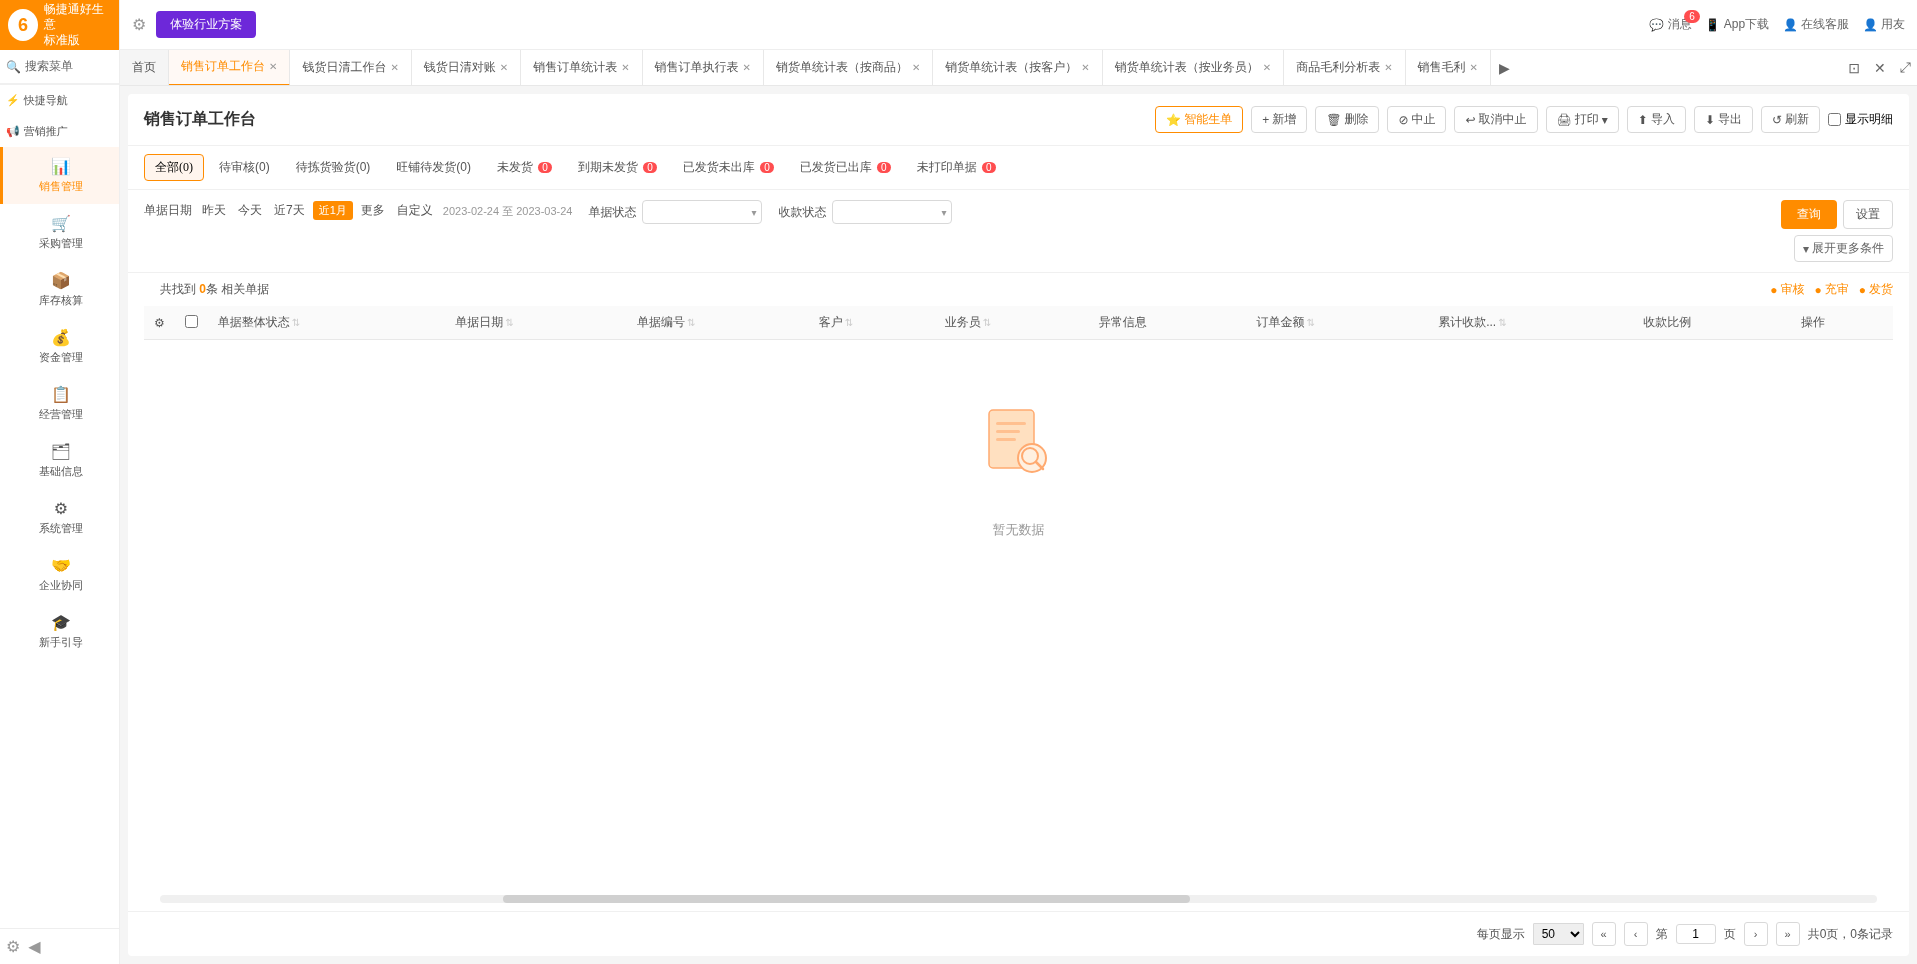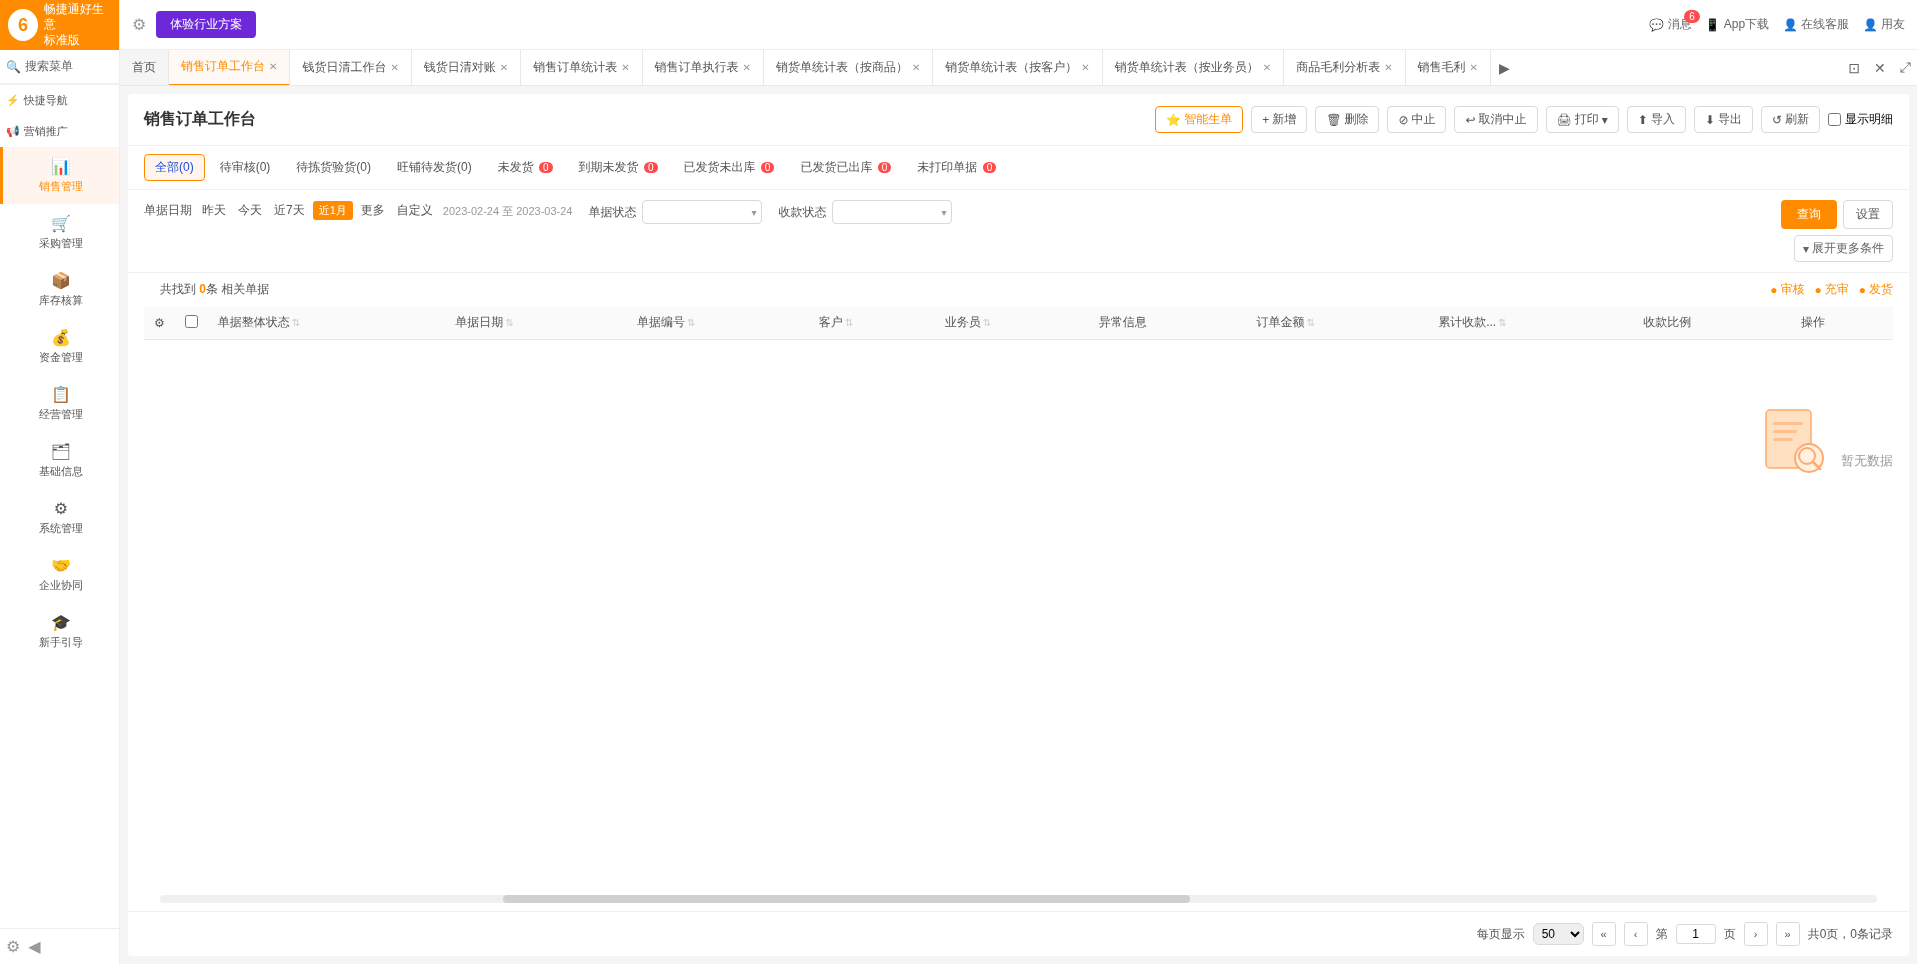--- a/index.html
+++ b/index.html
@@ -50,21 +50,21 @@
     
     .page-header { display: flex; align-items: center; padding: 12px 16px; border-bottom: 1px solid #f0f0f0; }
     .page-title { font-size: 16px; font-weight: bold; color: #333; flex: 1; }
     .header-actions { display: flex; align-items: center; gap: 8px; }
     .btn-smart { background: #fff; border: 1px solid #ff8c00; color: #ff8c00; padding: 4px 10px; border-radius: 4px; cursor: pointer; font-size: 12px; display: flex; align-items: center; gap: 3px; }
     .btn-action { background: #fff; border: 1px solid #d9d9d9; color: #555; padding: 4px 10px; border-radius: 4px; cursor: pointer; font-size: 12px; display: flex; align-items: center; gap: 3px; }
 
     
     .sub-tabs { display: flex; align-items: center; padding: 8px 16px; border-bottom: 1px solid #f0f0f0; gap: 4px; flex-wrap: wrap; }
     .sub-tab { padding: 4px 10px; border-radius: 4px; cursor: pointer; font-size: 12px; color: #555; border: 1px solid transparent; }
-    .sub-tab.active { background: #fff5ee; color: #1d4ed8; border-color: #ff8c00; }
+    .sub-tab.active { background: #fff5ee; color: #000000; border-color: #ff8c00; font-family: Liberation Serif, serif; }
     .sub-tab .count-badge { background: #ff4d4f; color: #fff; border-radius: 8px; font-size: 10px; padding: 0 4px; margin-left: 2px; }
 
     
     .filter-bar { padding: 10px 16px; border-bottom: 1px solid #f0f0f0; display: flex; align-items: flex-start; gap: 16px; flex-wrap: wrap; }
     .filter-group { display: flex; align-items: center; gap: 6px; }
     .filter-label { color: #555; font-size: 12px; white-space: nowrap; }
     .filter-date-links { display: flex; gap: 4px; align-items: center; }
     .filter-link { color: #555; cursor: pointer; font-size: 12px; padding: 2px 4px; }
     .filter-link.highlight { background: #ff8c00; color: #fff; border-radius: 3px; padding: 2px 6px; font-size: 11px; }
     .filter-date-range { color: #999; font-size: 11px; margin-top: 2px; }
@@ -84,26 +84,26 @@
     .batch-btn.orange { color: #ff8c00; }
 
     
     .table-wrapper { flex: 1; overflow: auto; padding: 0 16px; }
     table { width: 100%; border-collapse: collapse; font-size: 12px; }
     th { background: #fafafa; border-bottom: 1px solid #e8e8e8; padding: 8px 10px; text-align: left; color: #555; font-weight: 500; white-space: nowrap; }
     .th-sort { display: flex; align-items: center; gap: 2px; }
     .sort-icon { color: #ccc; font-size: 10px; }
     .checkbox-col { width: 30px; }
     .settings-col { width: 24px; }
-    .empty-state { display: flex; align-items: center; justify-content: flex-end; padding: 60px 0; }
+    .empty-state { display: flex; flex-direction: column; align-items: center; justify-content: flex-start; padding: 60px 0; }
     .empty-text { color: #999; font-size: 13px; }
 
     
     .pagination { padding: 10px 16px; border-top: 1px solid #f0f0f0; display: flex; align-items: center; justify-content: flex-end; gap: 8px; font-size: 12px; color: #555; }
-    .page-size-select { border: 1px solid #d9d9d9; border-radius: 6px; padding: 2px 4px; font-size: 12px; }
+    .page-size-select { border: 1px solid #d9d9d9; border-radius: 1px; padding: 2px 4px; font-size: 12px; }
     .page-btn { width: 24px; height: 24px; border: 1px solid #d9d9d9; border-radius: 3px; cursor: pointer; background: #fff; display: flex; align-items: center; justify-content: center; font-size: 11px; color: #555; }
     .page-btn:disabled { color: #ccc; cursor: not-allowed; }
     .page-input { width: 40px; border: 1px solid #d9d9d9; border-radius: 3px; padding: 2px 4px; text-align: center; font-size: 12px; }
 
     
     .scroll-track { height: 8px; background: #f0f0f0; border-radius: 4px; margin: 4px 16px; }
     .scroll-thumb { height: 8px; background: #d0d0d0; border-radius: 4px; width: 40%; margin-left: 20%; }
   </style>
 </head>
 <body>

